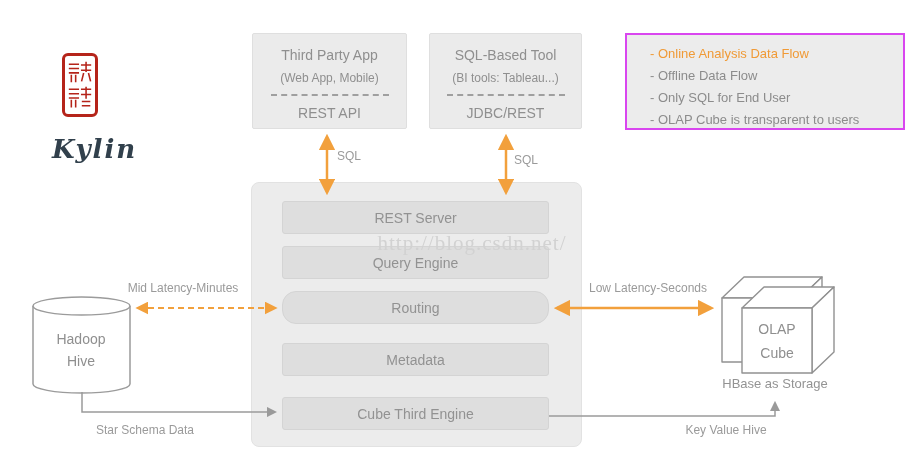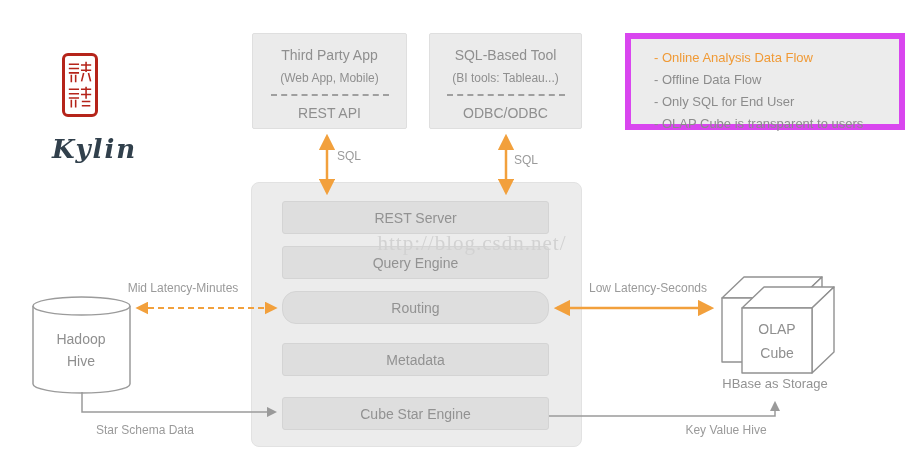--- a/index.html
+++ b/index.html
@@ -15,21 +15,21 @@
   
   .client-box{position:absolute;top:33px;height:96px;box-sizing:border-box;
               background:#ebebeb;border:1px solid #dfdfdf;border-radius:2px;
               display:flex;flex-direction:column;align-items:center;color:#8f8f8f;}
   .client-box .title{margin-top:13px;font-size:14px;}
   .client-box .subtitle{margin-top:8px;font-size:12px;}
   .client-box .divider{margin-top:9px;width:118px;border-top:2px dashed #9f9f9f;}
   .client-box .iface{margin-top:9px;font-size:14px;}
   
   .legend{position:absolute;left:625px;top:33px;width:280px;height:97px;box-sizing:border-box;
-          background:#ececec;border:6px solid #d946ef;padding:8px 0 0 23px;}
+          background:#ececec;border:2px solid #d946ef;padding:8px 0 0 23px;}
   .legend .item{font-size:13px;line-height:22px;color:#8c8c8c;white-space:nowrap;}
   .legend .item.hl{color:#f09a36;}
   
   .core{position:absolute;left:251px;top:182px;width:331px;height:265px;box-sizing:border-box;
         background:#ececec;border:1px solid #e2e2e2;border-radius:8px;}
   .module{position:absolute;left:282px;width:267px;height:33px;box-sizing:border-box;
           background:#dedede;border:1px solid #d4d4d4;border-radius:3px;
           display:flex;align-items:center;justify-content:center;
           font-size:14px;color:#929292;}
   
@@ -94,36 +94,36 @@
   <div class="client-box" style="left:252px;width:155px;">
     <div class="title">Third Party App</div>
     <div class="subtitle">(Web App, Mobile)</div>
     <div class="divider"></div>
     <div class="iface">REST API</div>
   </div>
   <div class="client-box" style="left:429px;width:153px;">
     <div class="title">SQL-Based Tool</div>
     <div class="subtitle">(BI tools: Tableau...)</div>
     <div class="divider"></div>
-    <div class="iface">ODBC/ODBC</div>
+    <div class="iface">JDBC/REST</div>
   </div>
 
   <div class="legend">
     <div class="item hl">- Online Analysis Data Flow</div>
     <div class="item">- Offline Data Flow</div>
     <div class="item">- Only SQL for End User</div>
     <div class="item">- OLAP Cube is transparent to users</div>
   </div>
 
   <div class="core"></div>
   <div class="module above" style="top:201px;">REST Server</div>
   <div class="module above" style="top:246px;">Query Engine</div>
   <div class="module above" style="top:291px;border-radius:14px;">Routing</div>
   <div class="module above" style="top:343px;">Metadata</div>
-  <div class="module above" style="top:397px;">Cube Star Engine</div>
+  <div class="module above" style="top:397px;">Cube Third Engine</div>
 
   <div class="store-lbl above" style="left:81px;top:331px;">Hadoop</div>
   <div class="store-lbl above" style="left:81px;top:353px;">Hive</div>
   <div class="store-lbl above" style="left:777px;top:321px;">OLAP</div>
   <div class="store-lbl above" style="left:777px;top:345px;">Cube</div>
   <div class="caption above" style="left:775px;top:376px;">HBase as Storage</div>
 
   <div class="lbl above" style="left:337px;top:149px;">SQL</div>
   <div class="lbl above" style="left:514px;top:153px;">SQL</div>
   <div class="lbl ctr above" style="left:183px;top:281px;">Mid Latency-Minutes</div>

